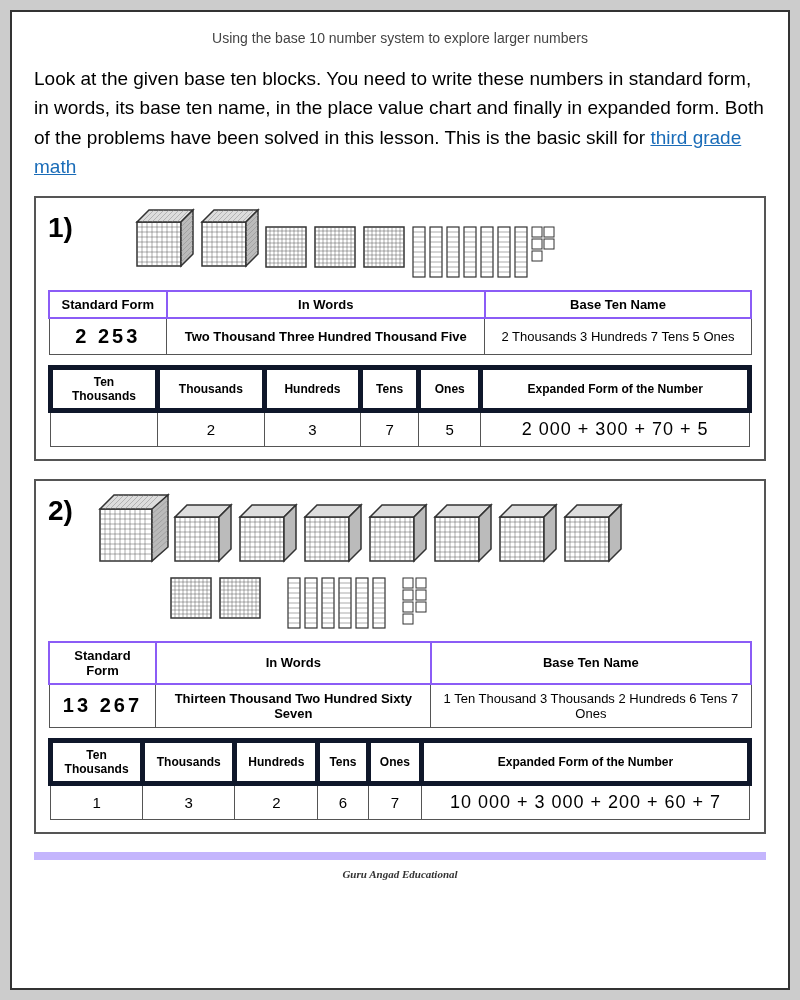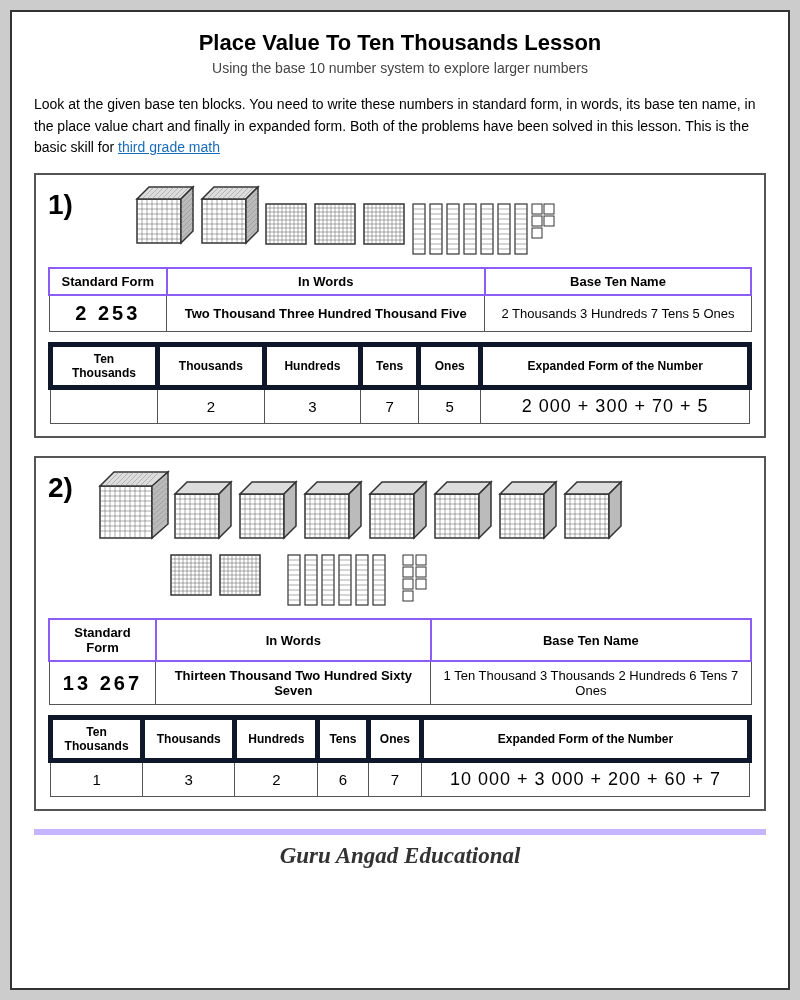--- a/index.html
+++ b/index.html
@@ -25,21 +25,21 @@
       font-weight: bold;
       margin-bottom: 4px;
     }
     .page-subtitle {
       text-align: center;
       font-size: 14px;
       color: #444;
       margin-bottom: 18px;
     }
     .intro-text {
-      font-size: 14px;
+      font-size: 19px;
       line-height: 1.55;
       margin-bottom: 14px;
     }
     .intro-text a {
       color: #1a6cb8;
       text-decoration: underline;
     }
     .problem-box {
       border: 2px solid #555;
       margin-bottom: 18px;
@@ -99,24 +99,24 @@
       font-size: 15px;
     }
     .place-table td.expanded-val {
       font-size: 18px;
       letter-spacing: 1px;
     }
     .clearfix::after { content: ''; display: table; clear: both; }
     .footer {
       text-align: center;
       margin-top: 10px;
-      border-top: 6px solid #c4b5fd;
+      border-top: 8px solid #c4b5fd;
       padding-top: 8px;
       font-family: Georgia, serif;
-      font-size: 23px;
+      font-size: 11px;
       font-style: italic;
       font-weight: bold;
       color: #333;
     }
     
     svg.block { display: inline-block; vertical-align: bottom; }
 
     .blocks-section {
       overflow: hidden;
       margin-bottom: 12px;
@@ -139,21 +139,20 @@
       flex-wrap: wrap;
       gap: 3px;
       align-items: flex-end;
     }
   </style>
 </head>
 <body>
 
 <div class="page">
 
-  <div class="page-title">Place Value To Ten Thousands Lesson</div>
   <div class="page-subtitle">Using the base 10 number system to explore larger numbers</div>
 
   <div class="intro-text">
     <span>Look at the given base ten blocks. You need to write these numbers in standard form, in words, its base ten name, in the place value chart and finally in expanded form. Both of the problems have been solved in this lesson. This is the basic skill for </span><a href="#">third grade math</a>
   </div>
 
   <div class="problem-box">
     <div class="clearfix blocks-section">
       <span class="problem-number">1)</span>
 

